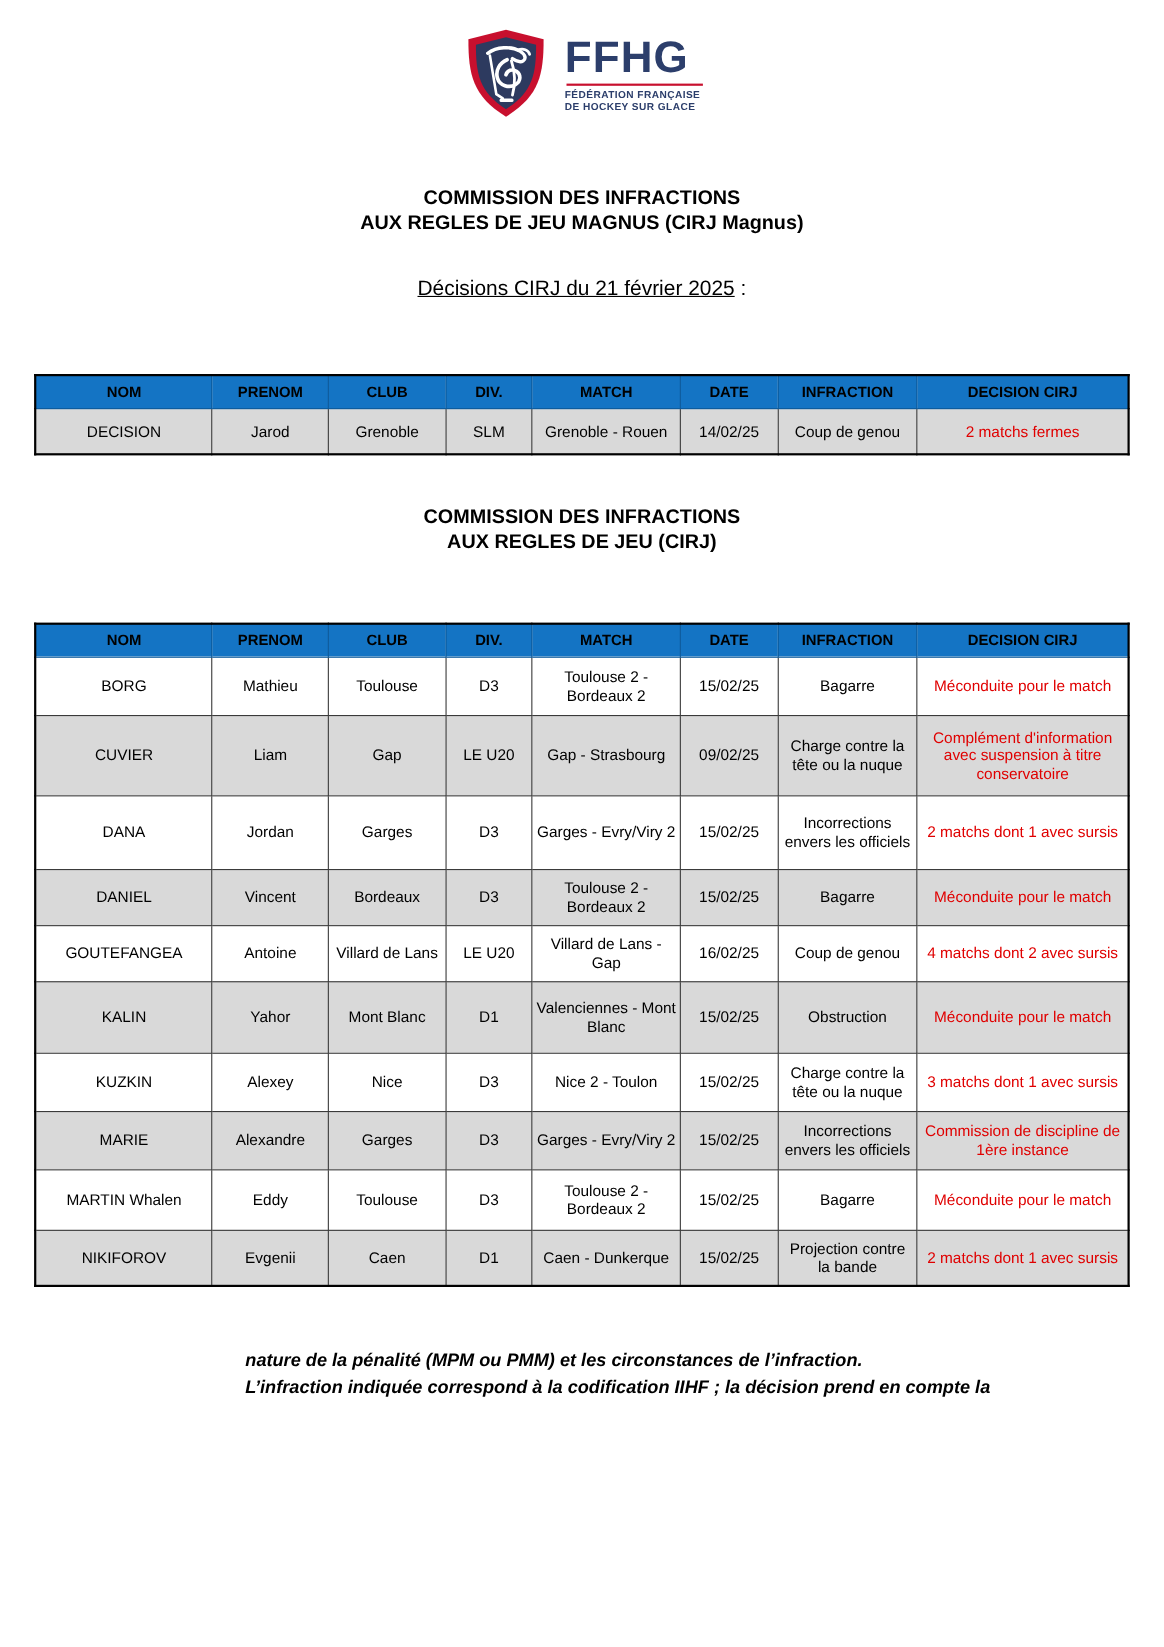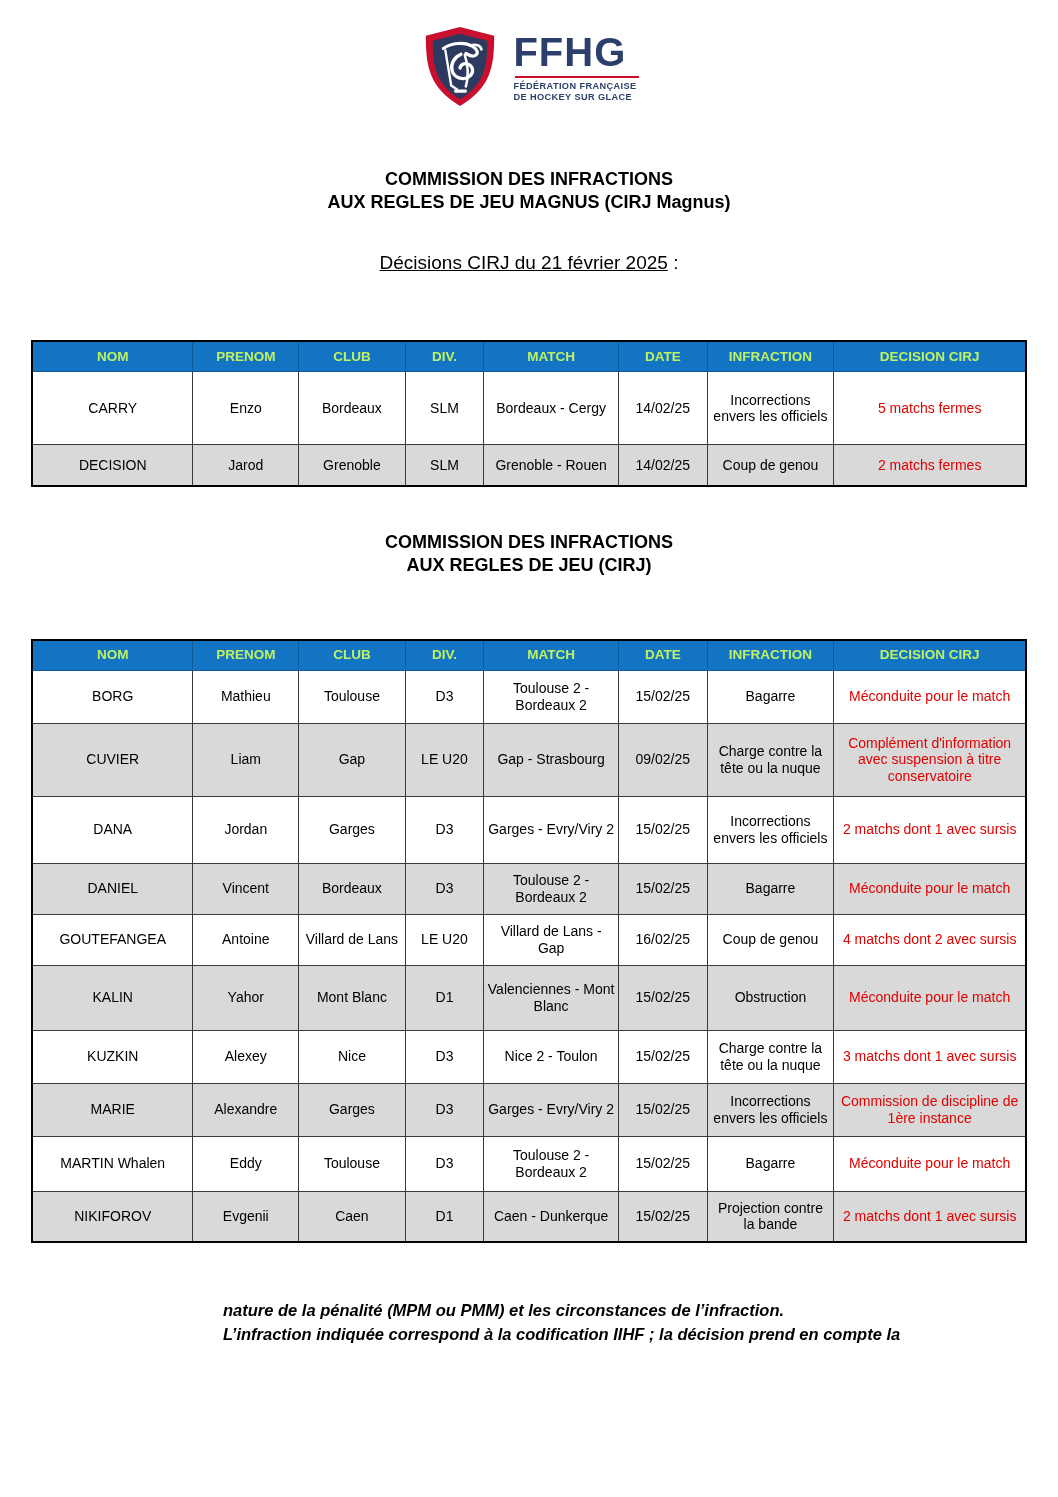--- a/index.html
+++ b/index.html
@@ -91,21 +91,21 @@
   }
   .tbl th, .tbl td {
     border: 1px solid #3a3a3a;
     text-align: center;
     vertical-align: middle;
     padding: 3px 3px;
     line-height: 1.18;
   }
   .tbl thead th {
     background: #1474c4;
-    color: #bef264;
+    color: #000000;
     font-size: 13.5px;
     font-weight: bold;
     height: 29px;
     padding: 0 2px;
     border-color: #0d5a9b;
   }
   .tbl td {
     font-size: 14px;
     font-weight: normal;
   }
@@ -194,30 +194,20 @@
         <th>PRENOM</th>
         <th>CLUB</th>
         <th>DIV.</th>
         <th>MATCH</th>
         <th>DATE</th>
         <th>INFRACTION</th>
         <th>DECISION CIRJ</th>
       </tr>
     </thead>
     <tbody>
-      <tr class="plain" style="height:73px">
-        <td class="c-nom">CARRY</td>
-        <td>Enzo</td>
-        <td>Bordeaux</td>
-        <td>SLM</td>
-        <td>Bordeaux - Cergy</td>
-        <td>14/02/25</td>
-        <td>Incorrections envers les officiels</td>
-        <td class="c-dec">5 matchs fermes</td>
-      </tr>
       <tr class="alt" style="height:41px">
         <td class="c-nom">DECISION</td>
         <td>Jarod</td>
         <td>Grenoble</td>
         <td>SLM</td>
         <td>Grenoble - Rouen</td>
         <td>14/02/25</td>
         <td>Coup de genou</td>
         <td class="c-dec">2 matchs fermes</td>
       </tr>

